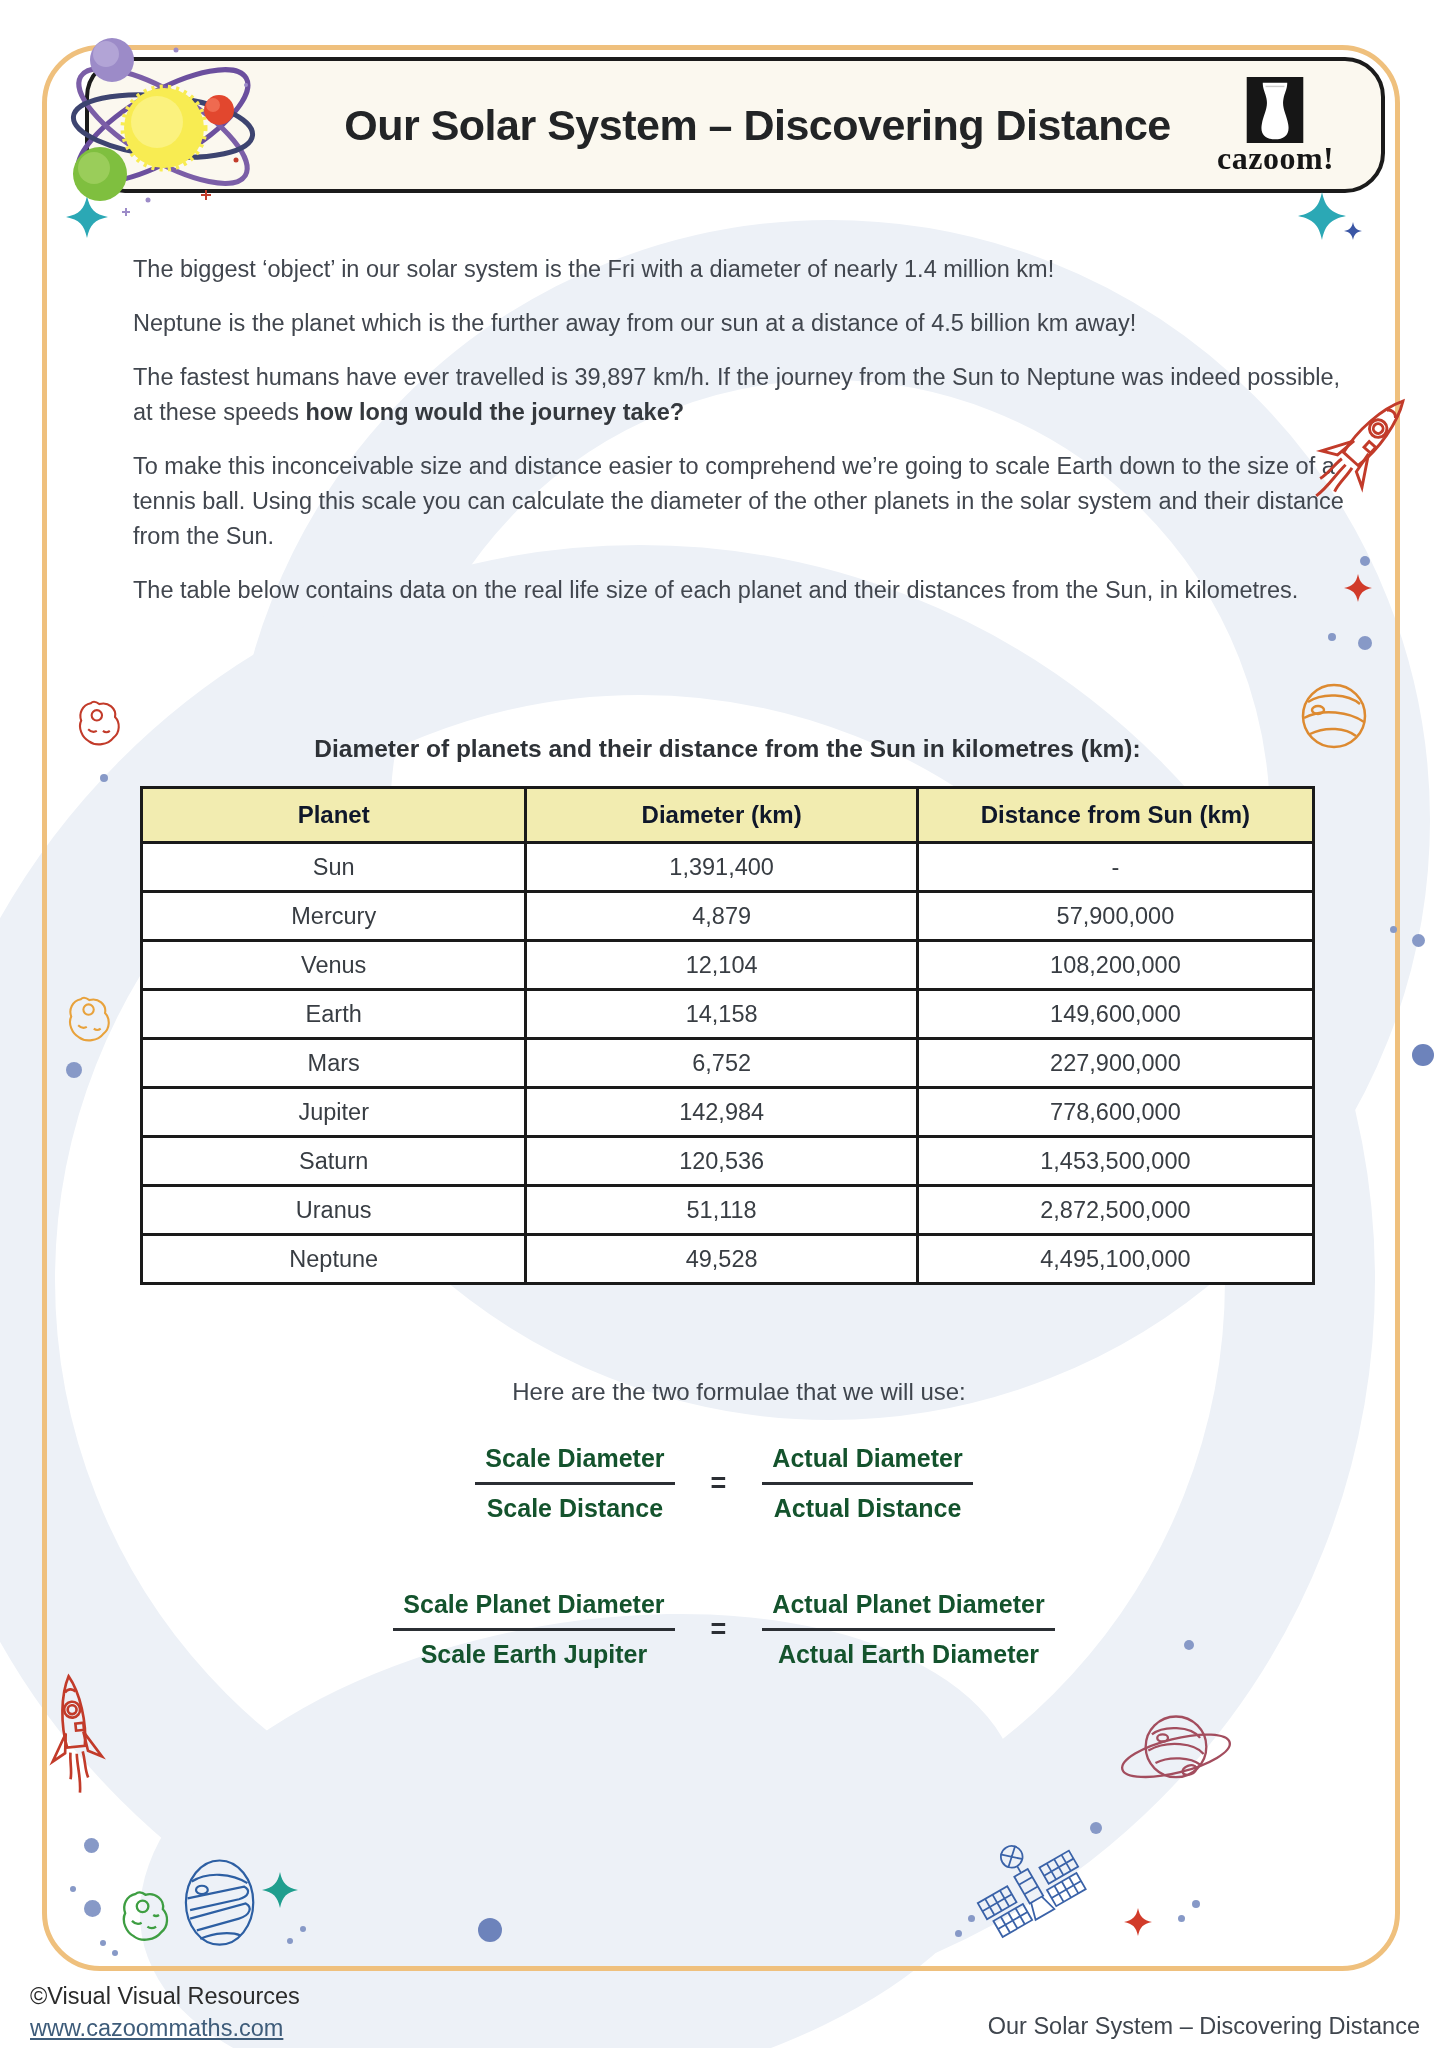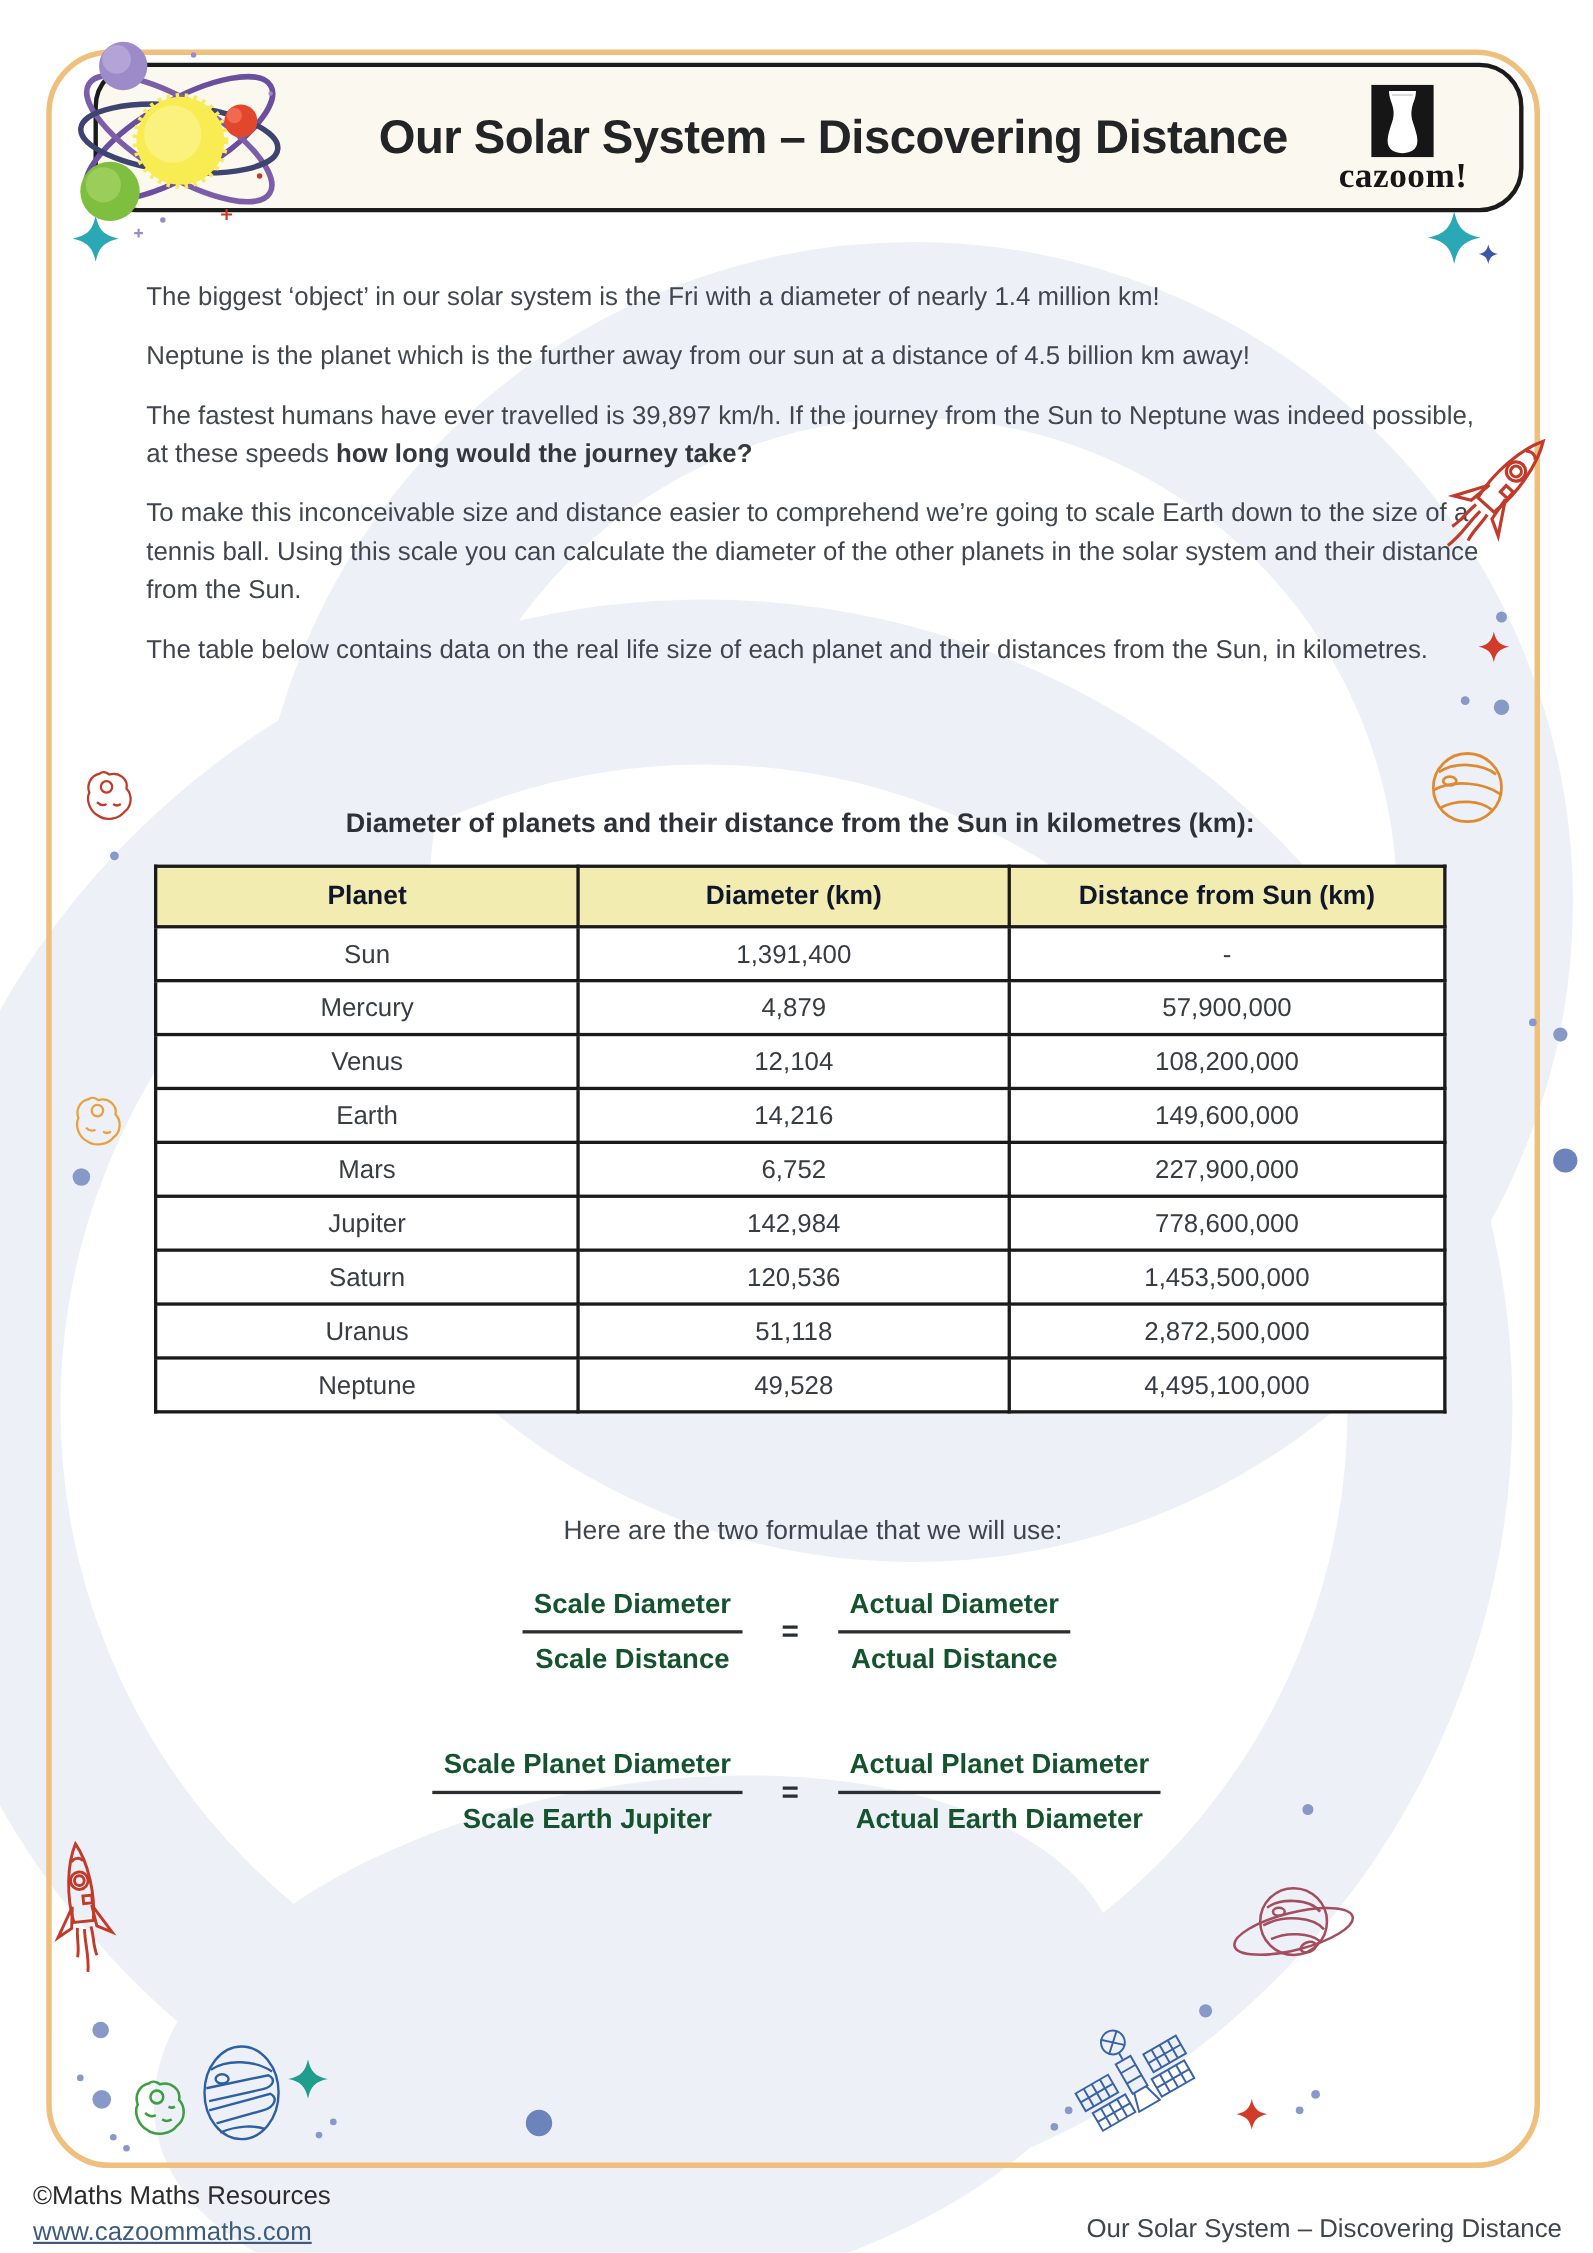--- a/index.html
+++ b/index.html
@@ -131,21 +131,21 @@
         <td>4,879</td>
         <td>57,900,000</td>
       </tr>
       <tr>
         <td>Venus</td>
         <td>12,104</td>
         <td>108,200,000</td>
       </tr>
       <tr>
         <td>Earth</td>
-        <td>14,216</td>
+        <td>14,158</td>
         <td>149,600,000</td>
       </tr>
       <tr>
         <td>Mars</td>
         <td>6,752</td>
         <td>227,900,000</td>
       </tr>
       <tr>
         <td>Jupiter</td>
         <td>142,984</td>
@@ -345,18 +345,18 @@
   <span class="dot" style="left:300px;top:1926px;width:6px;height:6px;"></span>
   <span class="dot" style="left:478px;top:1918px;width:24px;height:24px;background:#6d83bb;"></span>
   <span class="dot" style="left:1090px;top:1822px;width:12px;height:12px;"></span>
   <span class="dot" style="left:1184px;top:1640px;width:10px;height:10px;"></span>
   <span class="dot" style="left:1178px;top:1915px;width:7px;height:7px;"></span>
   <span class="dot" style="left:1192px;top:1900px;width:8px;height:8px;"></span>
   <span class="dot" style="left:955px;top:1930px;width:7px;height:7px;"></span>
   <span class="dot" style="left:968px;top:1915px;width:7px;height:7px;"></span>
 
   <div class="footer-left">
-    <div>©Maths Maths Resources</div>
+    <div>©Visual Visual Resources</div>
     <a class="footer-link" href="#">www.cazoommaths.com</a>
   </div>
   <div class="footer-right">Our Solar System – Discovering Distance</div>
 
 </div>
 
 </body></html>

